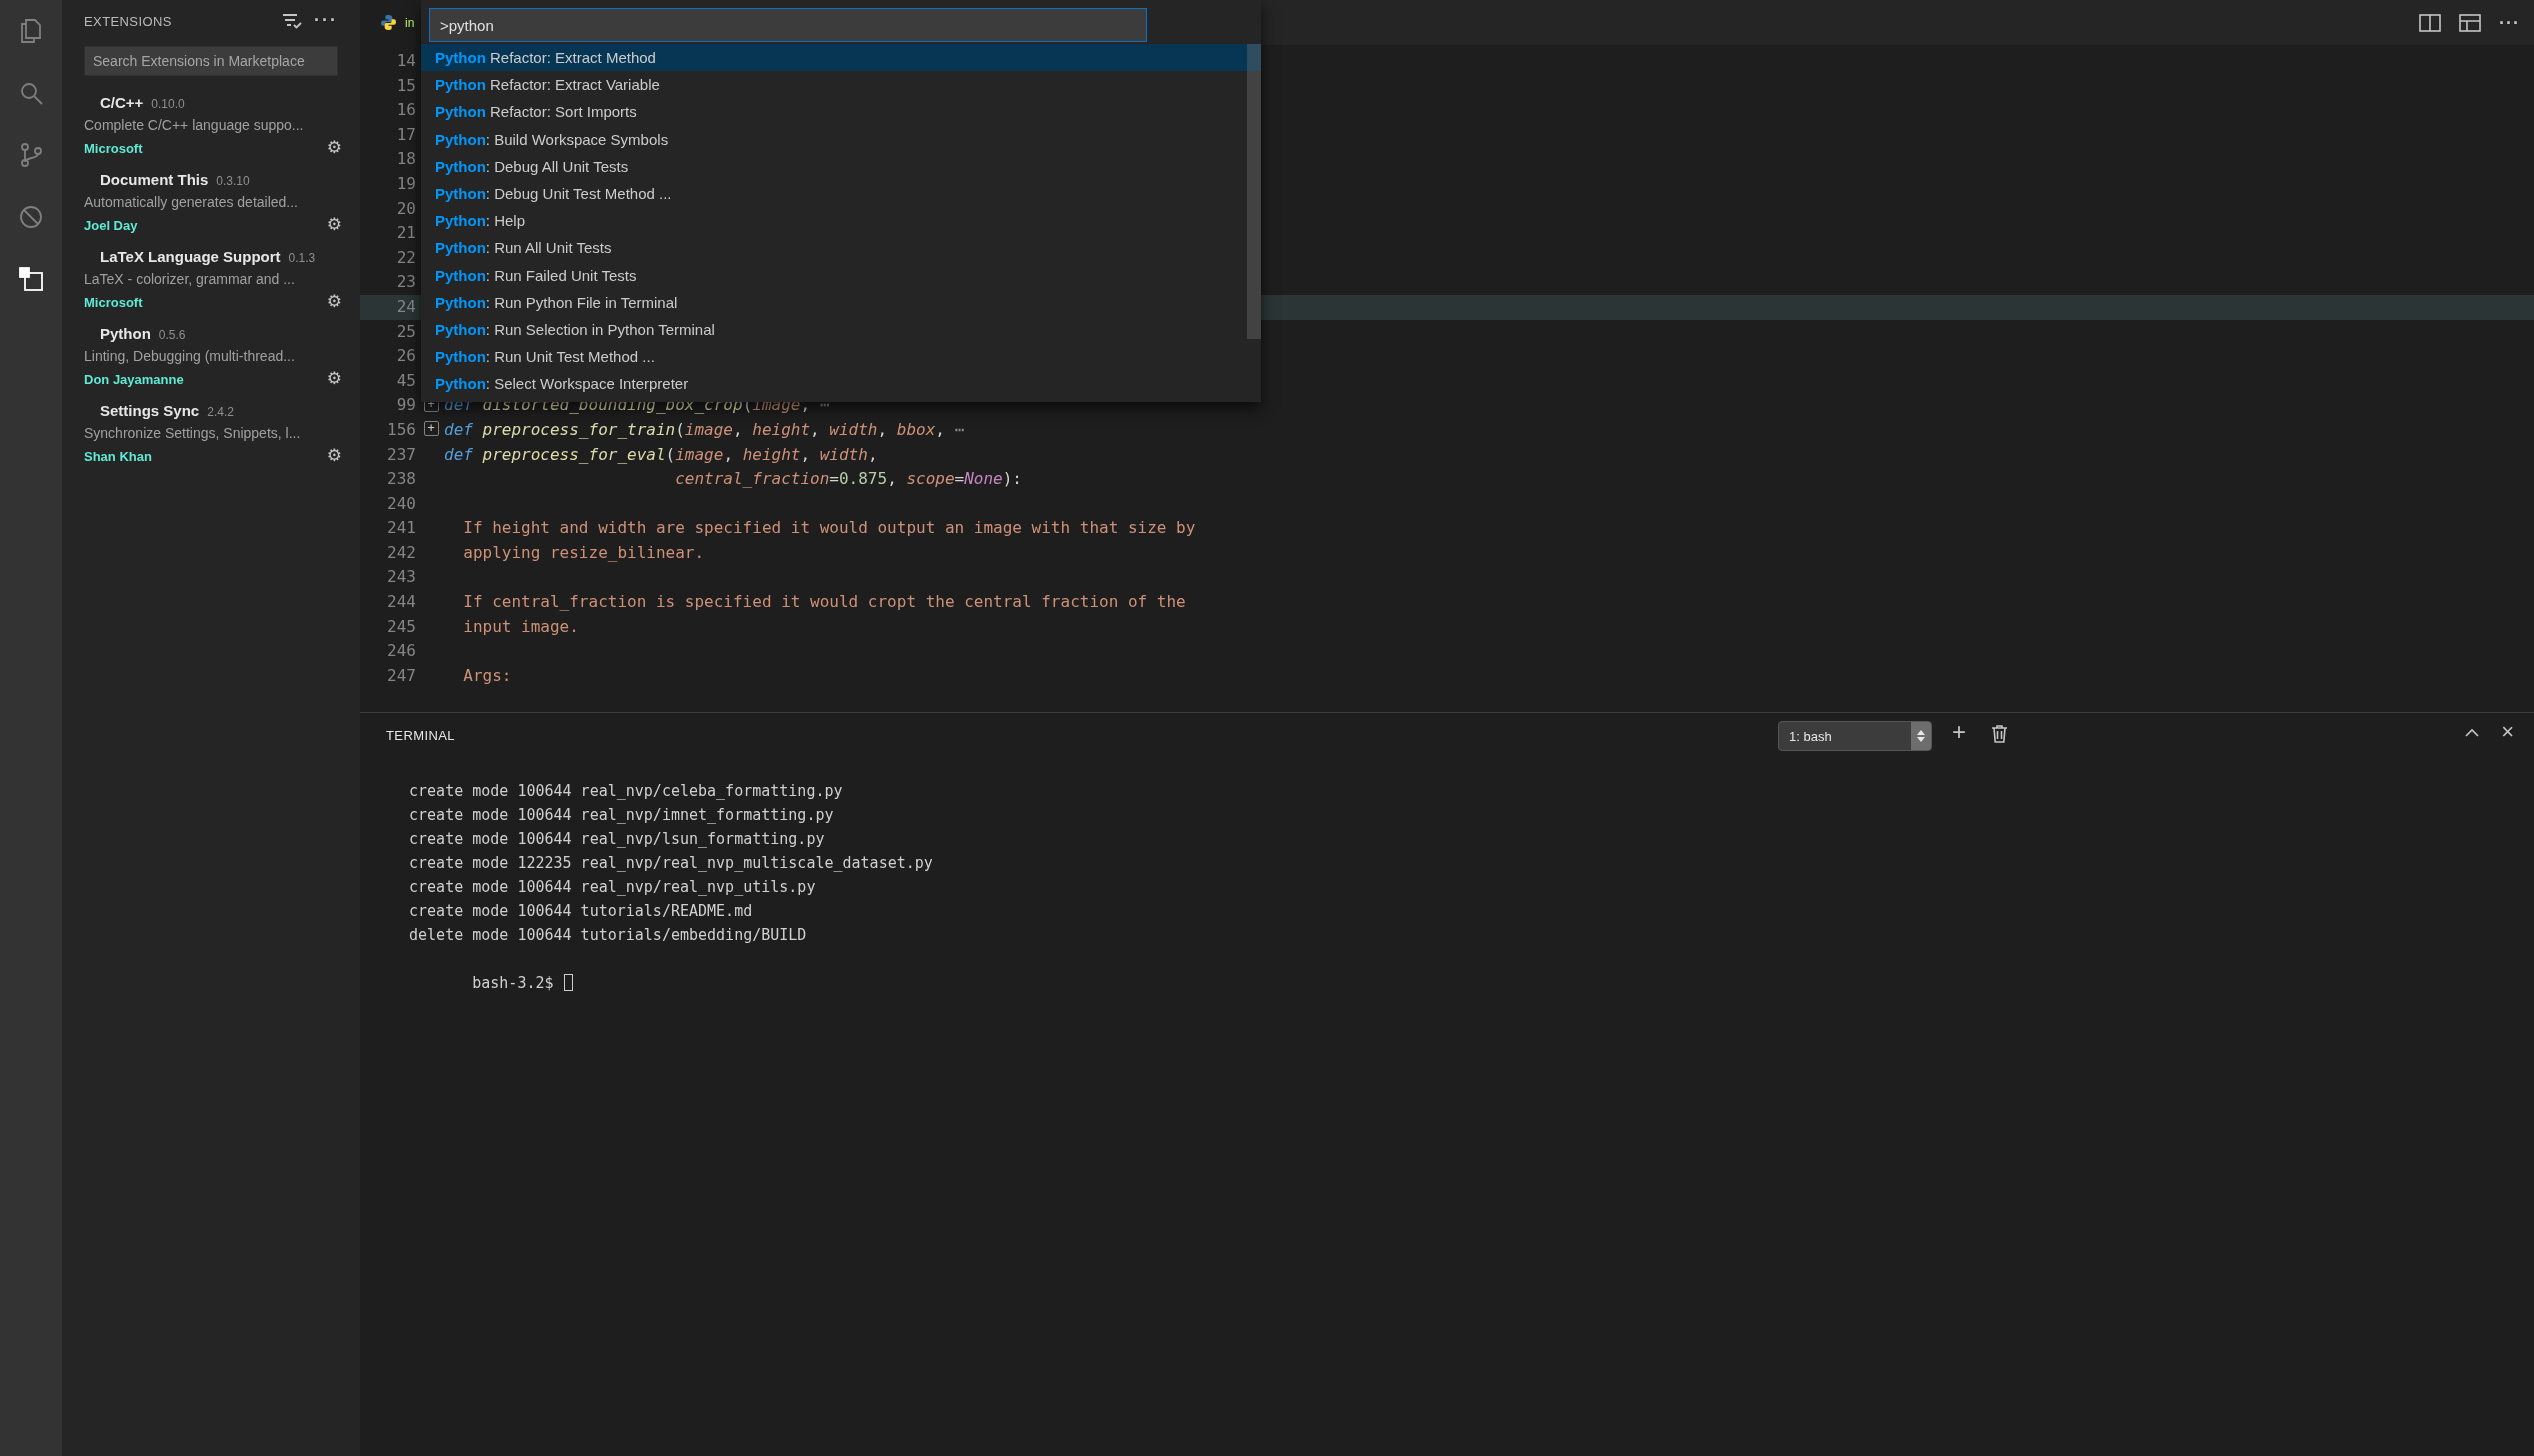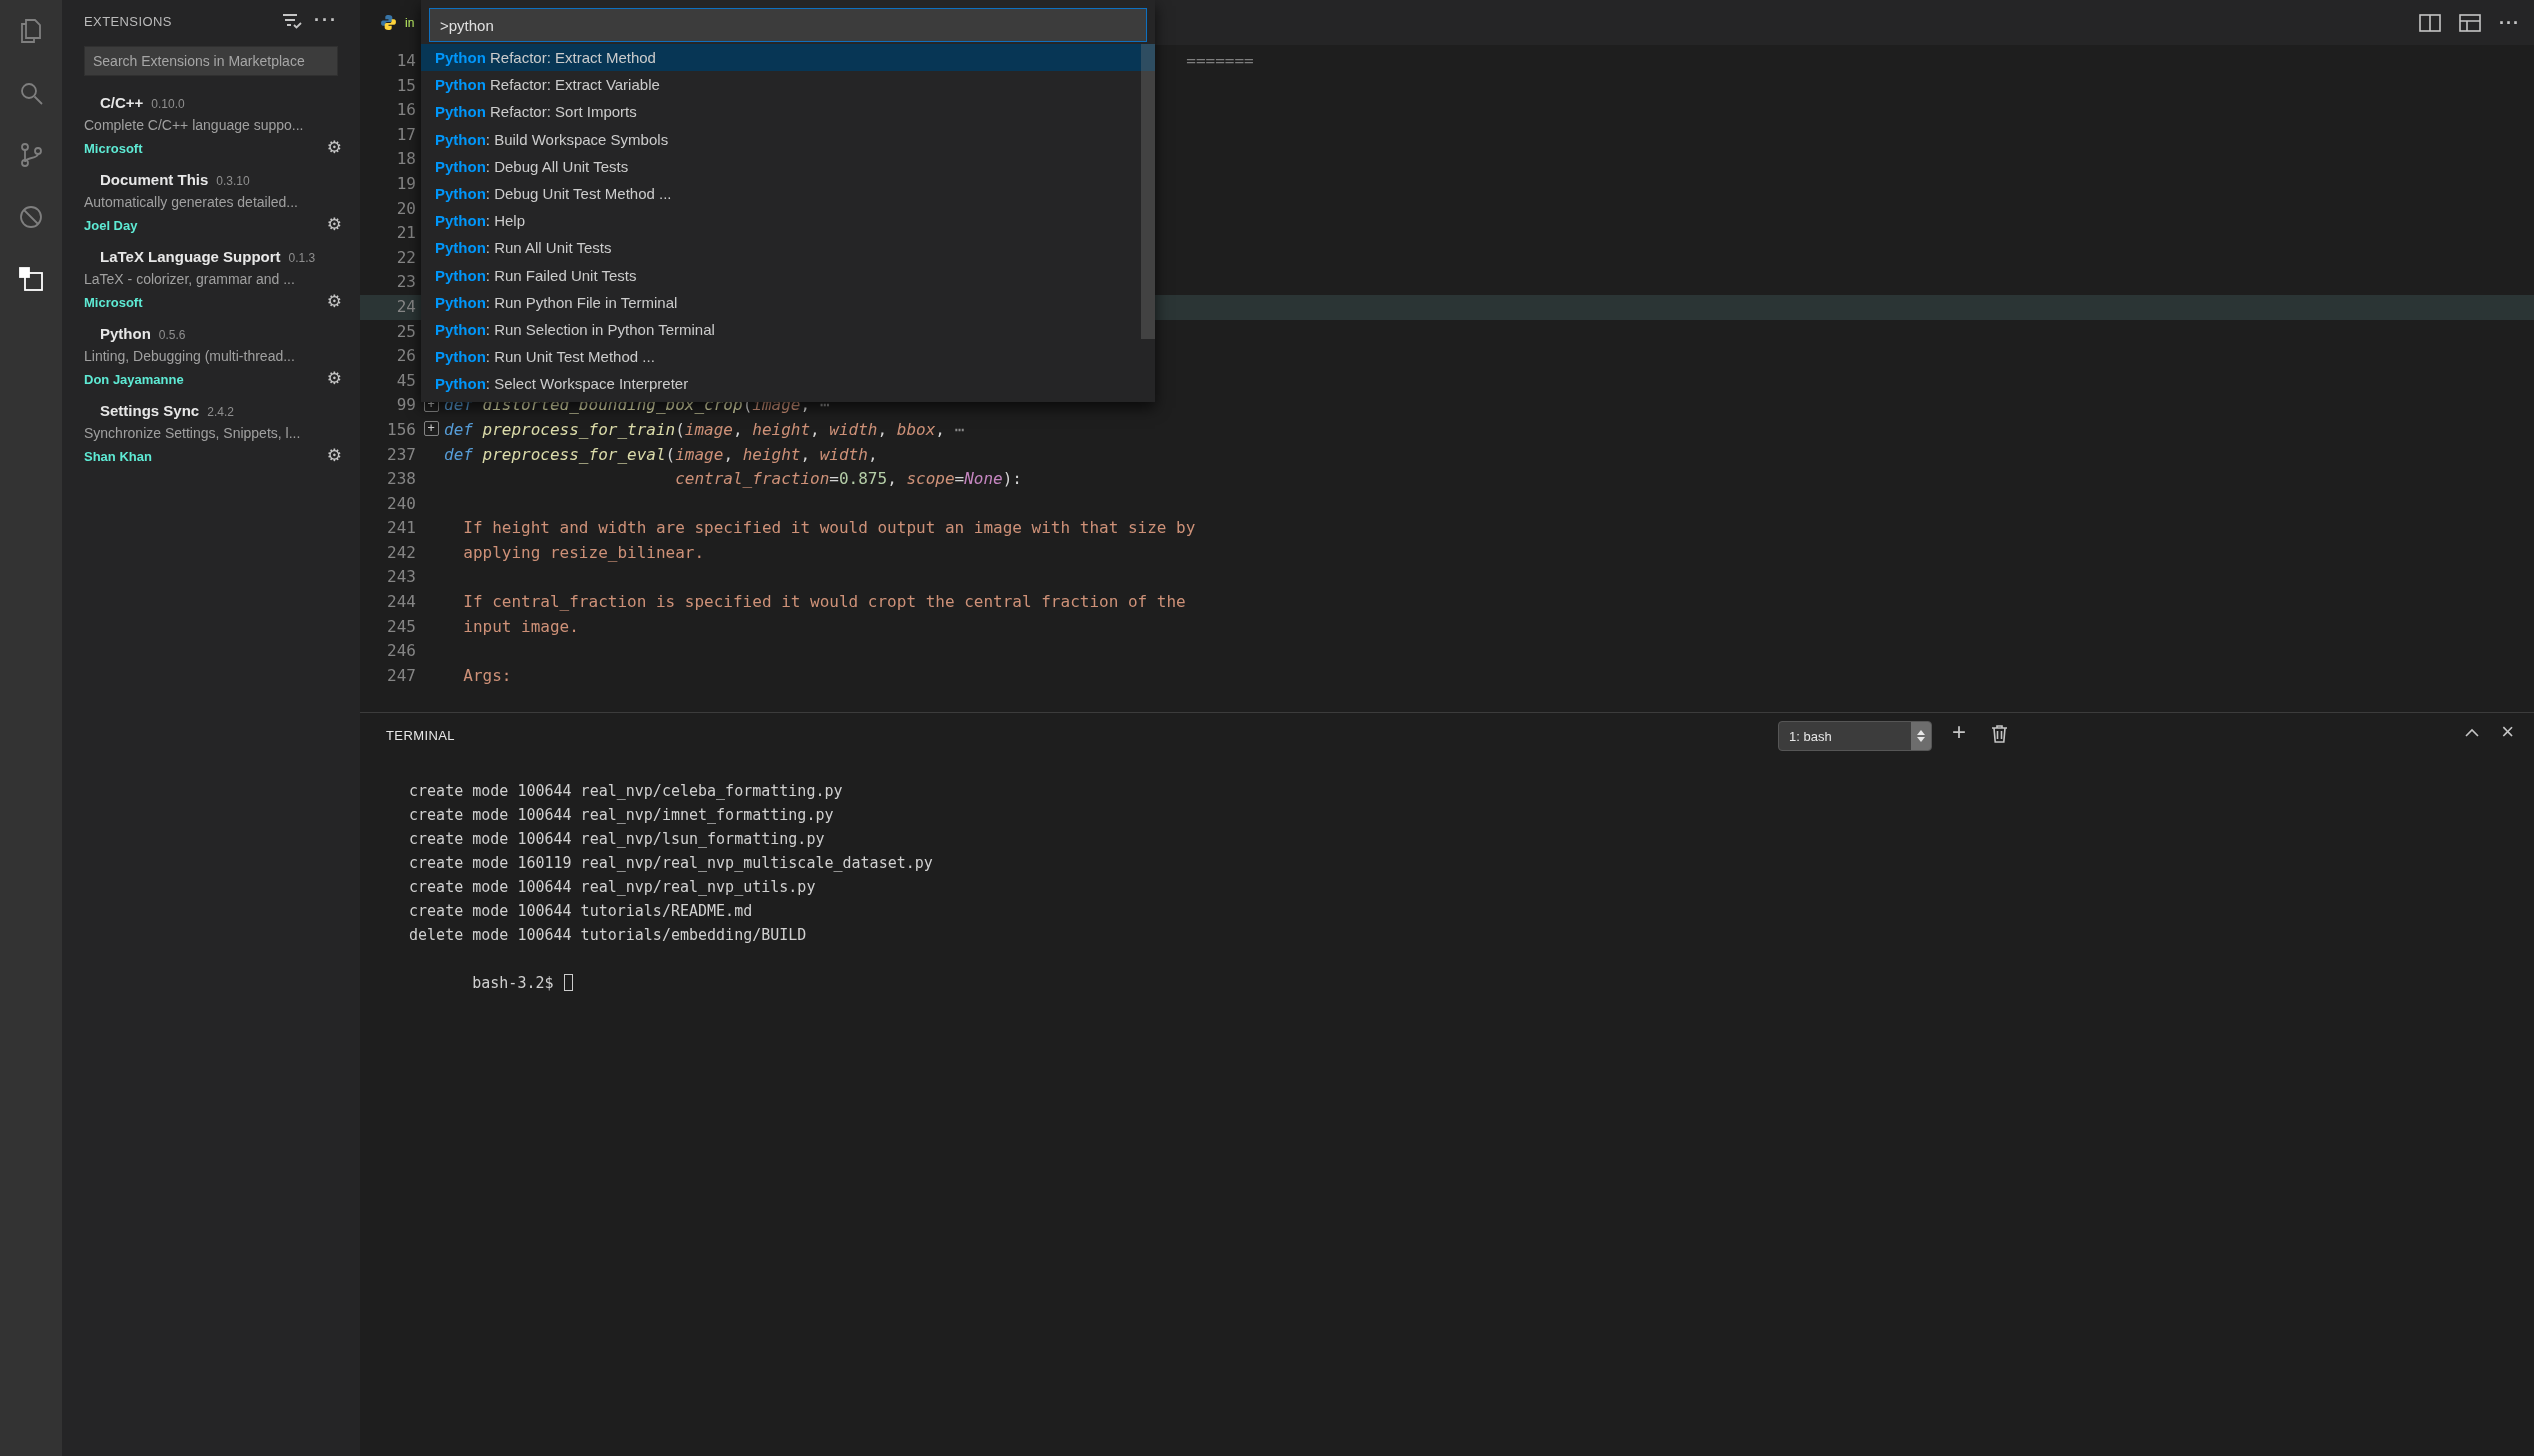--- a/index.html
+++ b/index.html
@@ -57,21 +57,21 @@
   .tk-kw { color:#569cd6; font-style:italic; }
   .tk-fn { color:#dcdcaa; font-style:italic; }
   .tk-pl { color:#d4d4d4; }
   .tk-param { color:#ce9178; font-style:italic; }
   .tk-num { color:#b5cea8; }
   .tk-const { color:#c586c0; font-style:italic; }
   .tk-str { color:#ce9178; }
   .tk-dim { color:#7e7e7e; }
   .tk-fold { color:#8a8a8a; }
   
-  #palette { position:absolute; left:61px; top:0; width:734px; background:#252526;
+  #palette { position:absolute; left:61px; top:0; width:840px; background:#252526;
     box-shadow:0 6px 14px rgba(0,0,0,0.65); padding-bottom:5px; z-index:10; }
   #palette-input { display:block; width:718px; margin:8px 8px 2px 8px; height:34px; background:#3c3c3c;
     border:1px solid #0e70c0; color:#e0e0e0; font-size:15px; padding:0 10px; outline:none;
     font-family:"Liberation Sans",sans-serif; }
   #palette-list { position:relative; margin-top:2px; }
   .qp-row { height:27.2px; display:flex; align-items:center; padding:0 14px; font-size:15px; color:#cccccc; cursor:pointer; }
   .qp-row.sel { background:#073655; }
   .qp-match { color:#0097fb; font-weight:bold; white-space:pre; }
   .qp-rest { white-space:pre; }
   #palette-scrollbar { position:absolute; right:0; top:0; width:14px; height:295px;
@@ -321,21 +321,21 @@
         <svg width="20" height="20" viewBox="0 0 20 20">
             <path d="M4 13l6-6 6 6"></path>
           </svg>
       </div>
       <div id="panel-close" class="panel-act">×</div>
     </div>
     <div id="terminal-output">
       <div class="t-line"> create mode 100644 real_nvp/celeba_formatting.py</div>
         <div class="t-line"> create mode 100644 real_nvp/imnet_formatting.py</div>
         <div class="t-line"> create mode 100644 real_nvp/lsun_formatting.py</div>
-        <div class="t-line"> create mode 160119 real_nvp/real_nvp_multiscale_dataset.py</div>
+        <div class="t-line"> create mode 122235 real_nvp/real_nvp_multiscale_dataset.py</div>
         <div class="t-line"> create mode 100644 real_nvp/real_nvp_utils.py</div>
         <div class="t-line"> create mode 100644 tutorials/README.md</div>
         <div class="t-line"> delete mode 100644 tutorials/embedding/BUILD</div>
         <div class="t-line" id="term-prompt-line">
         <span>bash-3.2$ </span><span id="term-cursor"></span>
       </div>
     </div>
   </div>
 
 </div>

